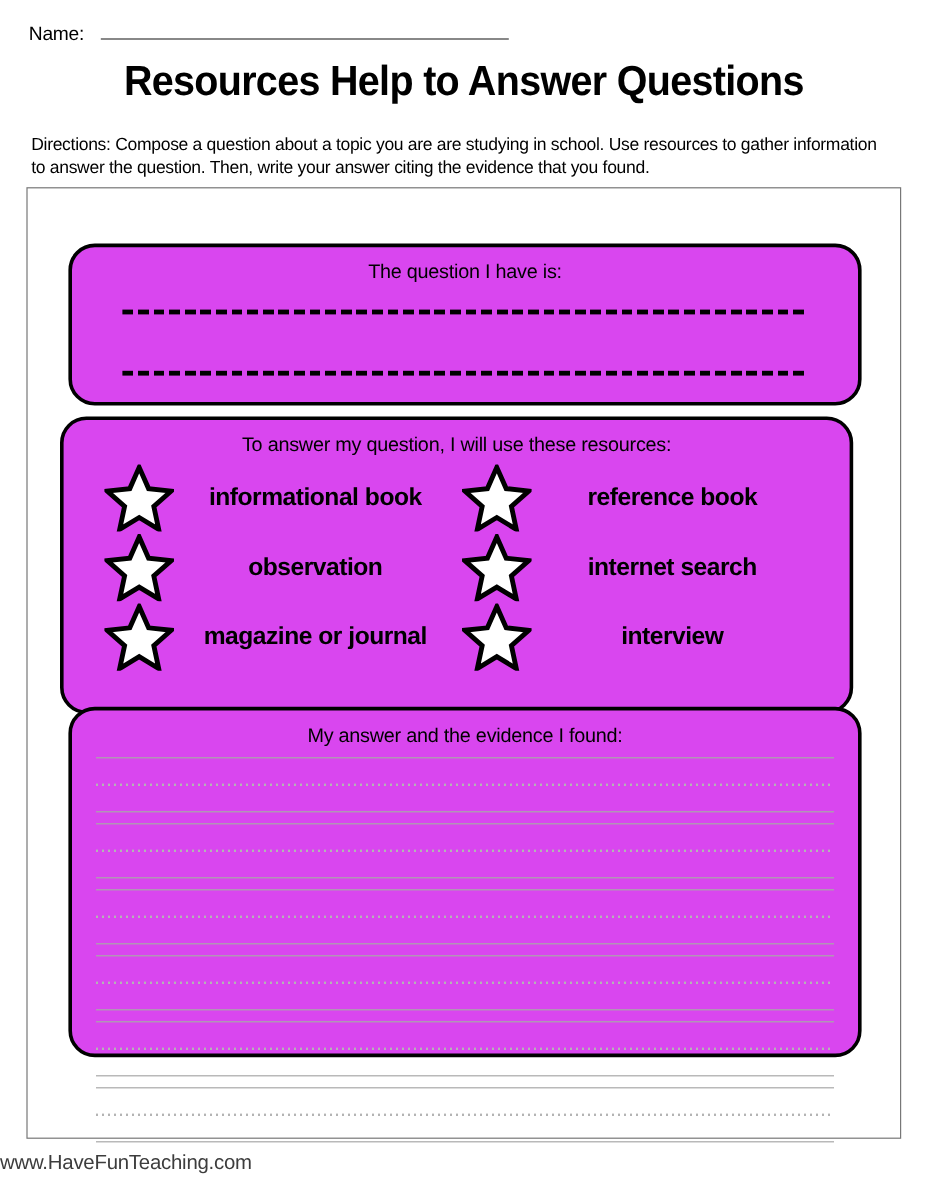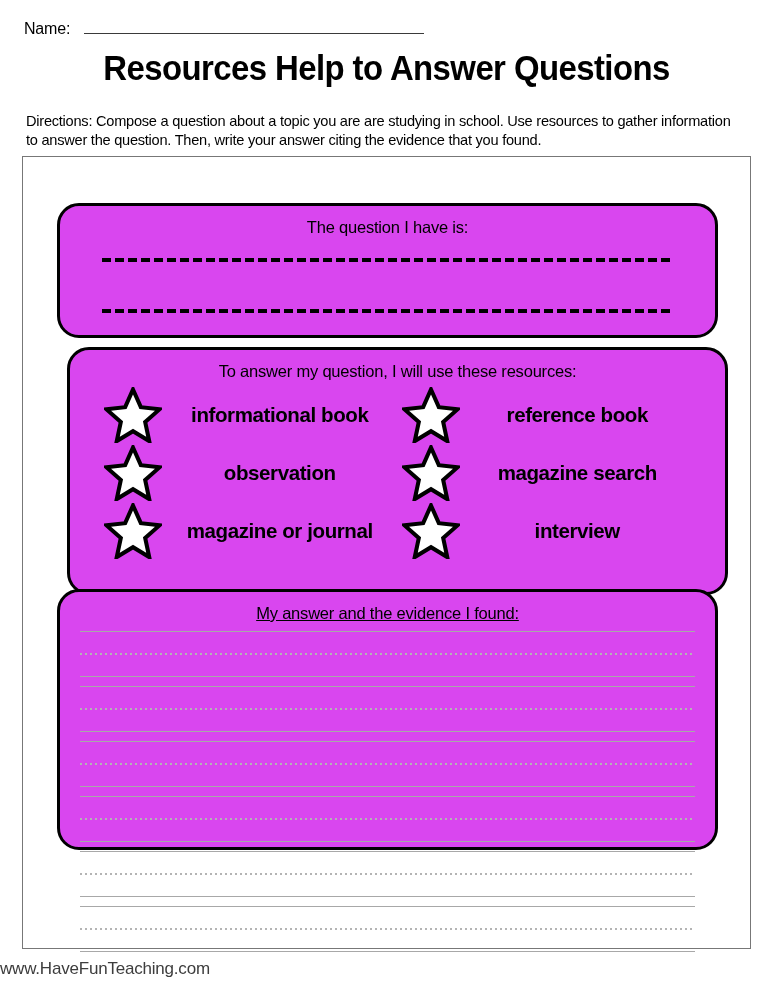--- a/index.html
+++ b/index.html
@@ -78,22 +78,22 @@
 
   
   .rbox {
     position: absolute;
     border: 3.2px solid #000000;
     border-radius: 22px;
     box-sizing: border-box;
     background: #d946ef;
   }
   .box-question { left: 57px; top: 203px;  width: 661px; height: 135px; }
-  .box-resources{ left: 67px; top: 347px;  width: 661px; height: 248px; }
-  .box-answer   { left: 57px; top: 589px;  width: 661px; height: 261px; text-decoration: underline; }
+  .box-resources{ left: 50px; top: 347px;  width: 661px; height: 248px; }
+  .box-answer   { left: 57px; top: 589px;  width: 661px; height: 292px; }
 
   .box-heading {
     text-align: center;
     font-size: 16.5px;
     letter-spacing: -0.2px;
     padding-top: 12px;
   }
 
   
   .dash-lines {
@@ -233,21 +233,21 @@
       </span>
       <span class="res-label">observation</span>
     </div>
 
     <div class="res-item">
       <span class="star">
         <svg viewBox="0 0 100 96" width="58" height="56" aria-hidden="true">
           <polygon points="50,4 63.5,34.5 96,38 71,60 78,93 50,76 22,93 29,60 4,38 36.5,34.5" fill="#ffffff" stroke="#000000" stroke-width="7" stroke-linejoin="miter"></polygon>
         </svg>
       </span>
-      <span class="res-label">magazine search</span>
+      <span class="res-label">internet search</span>
     </div>
 
     <div class="res-item">
       <span class="star">
         <svg viewBox="0 0 100 96" width="58" height="56" aria-hidden="true">
           <polygon points="50,4 63.5,34.5 96,38 71,60 78,93 50,76 22,93 29,60 4,38 36.5,34.5" fill="#ffffff" stroke="#000000" stroke-width="7" stroke-linejoin="miter"></polygon>
         </svg>
       </span>
       <span class="res-label">magazine or journal</span>
     </div>

